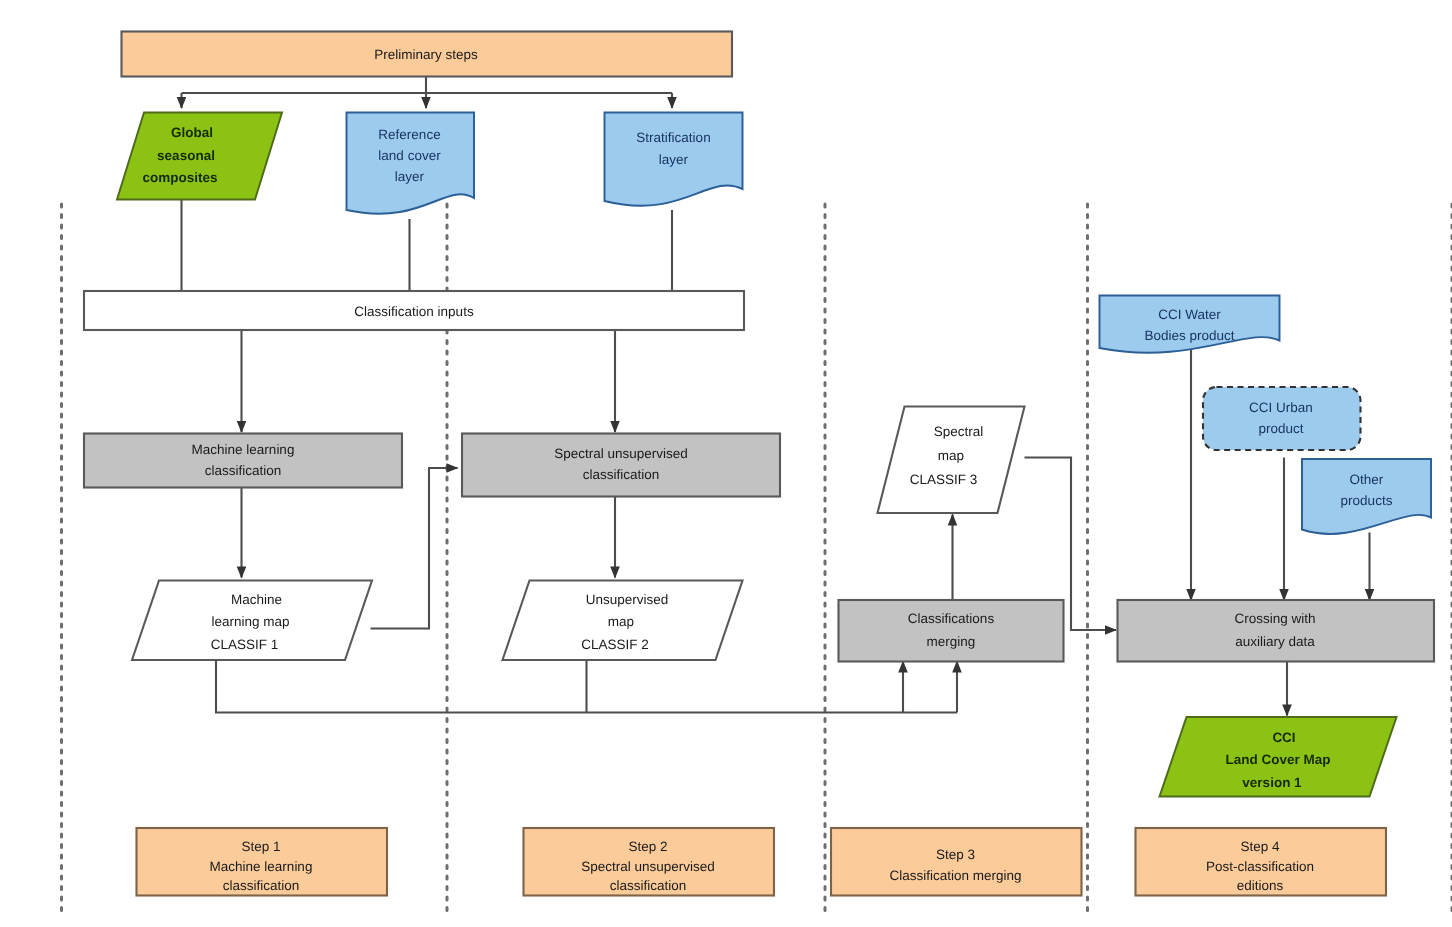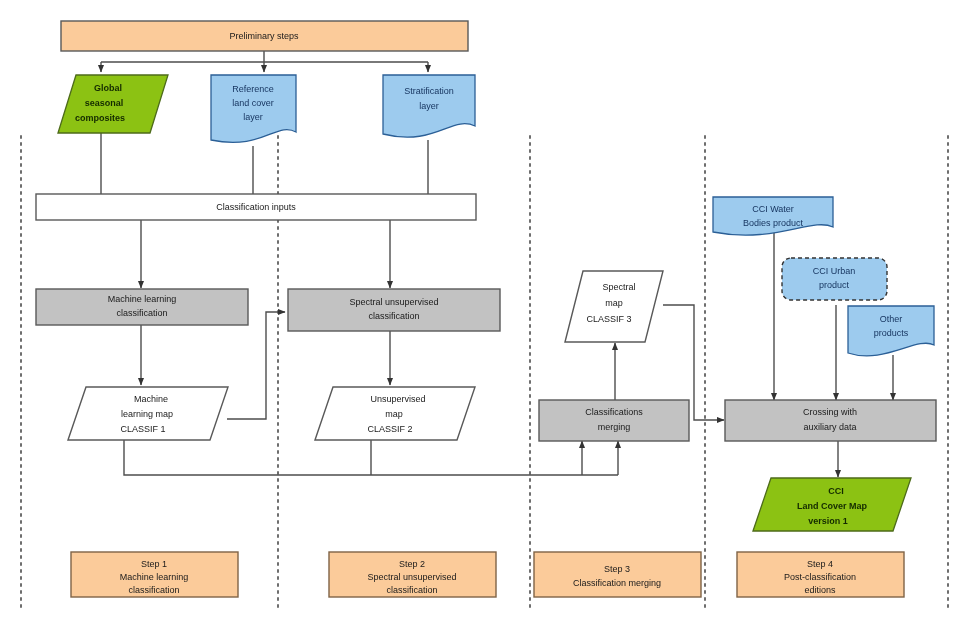--- a/index.html
+++ b/index.html
@@ -10,20 +10,21 @@
   body {
     width: 968px;
     height: 618px;
     font-family: "Liberation Sans", sans-serif;
     overflow: hidden;
   }
   #diagram-root {
     position: relative;
     width: 788px;
     height: 618px;
+    margin-left: 20px;
   }
   svg#flow {
     display: block;
     width: 968px;
     height: 618px;
   }
   .shape-text {
     font-family: "Liberation Sans", sans-serif;
     font-size: 9px;
     fill: #1a1a1a;

